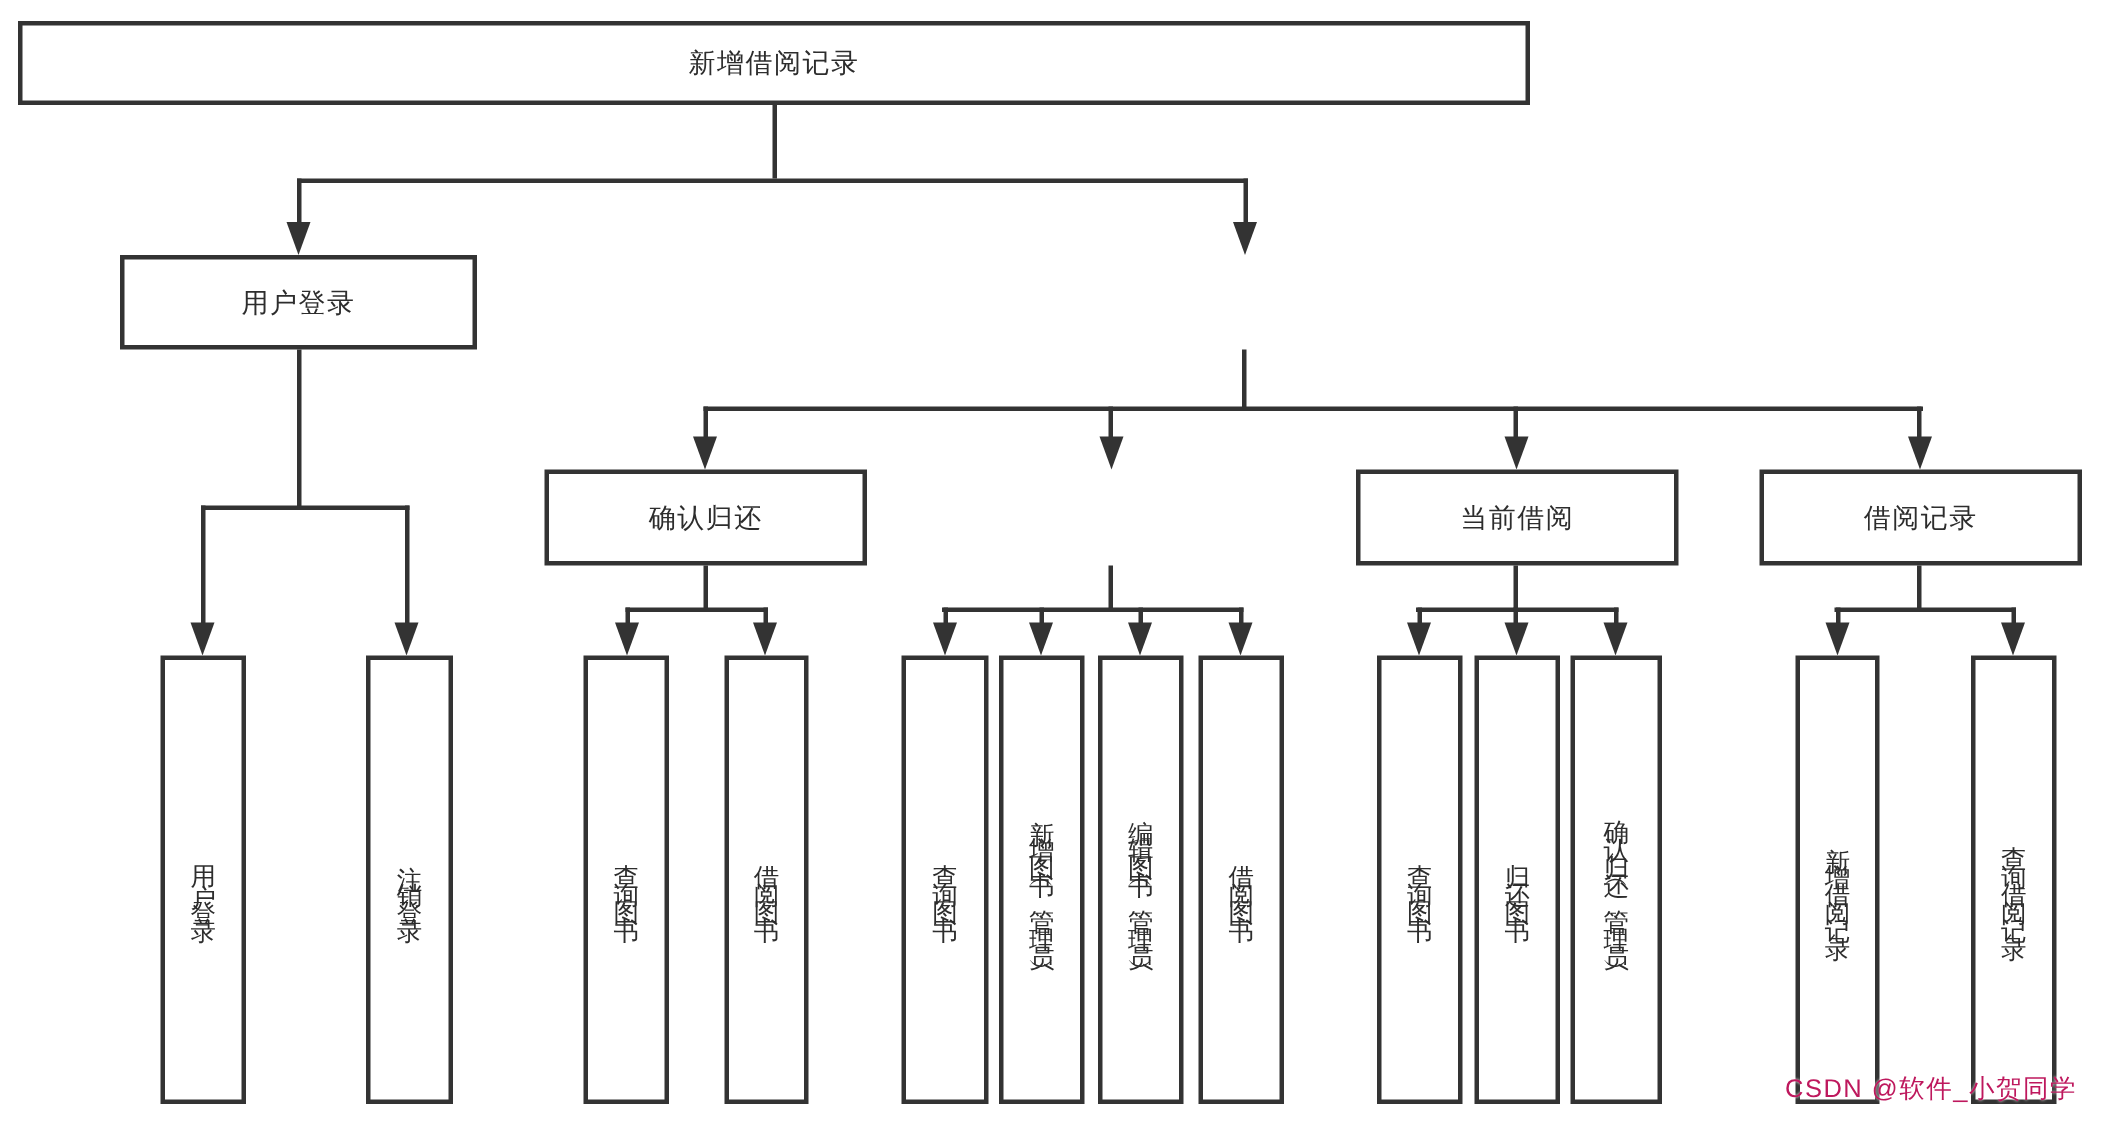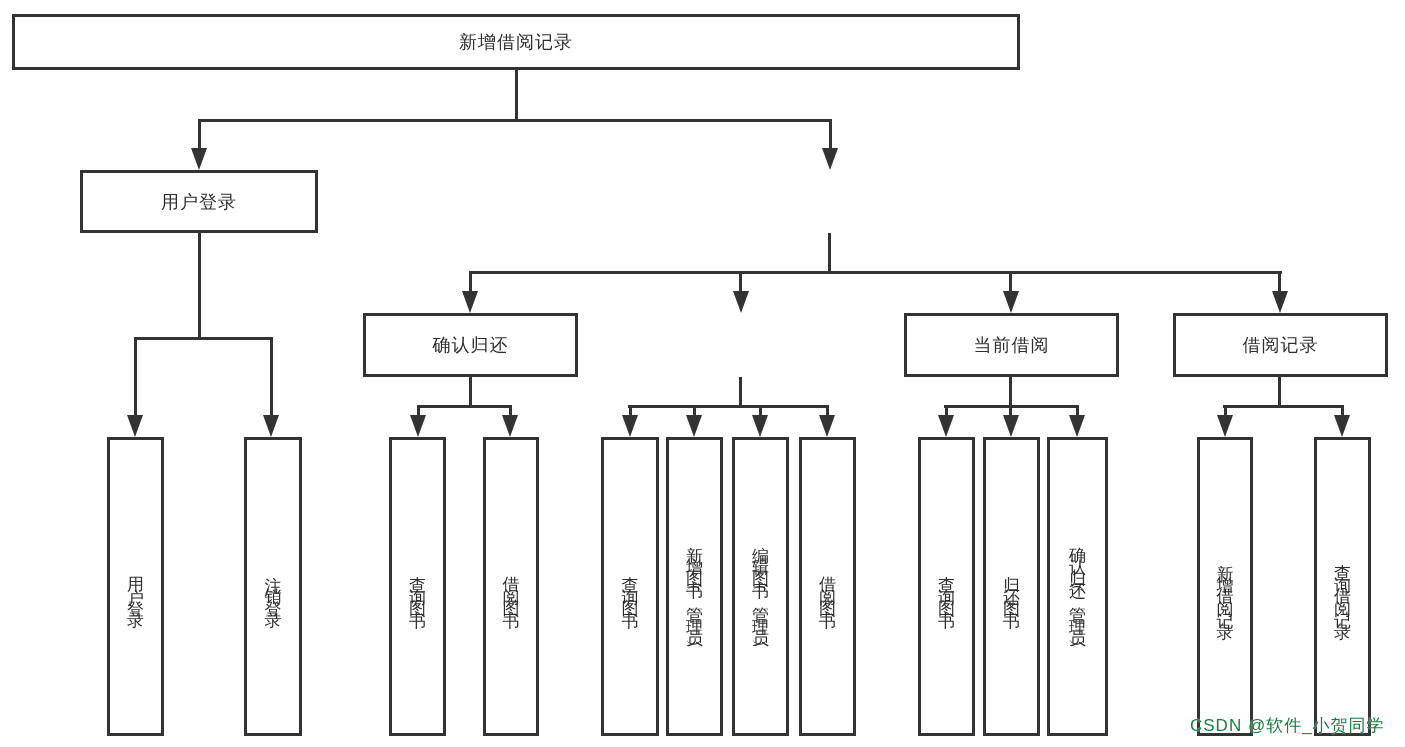--- a/index.html
+++ b/index.html
@@ -33,21 +33,21 @@
   .vline{position:absolute;width:3px;background:#333333;}
   .hline{position:absolute;height:3px;background:#333333;}
   .ahead{
     position:absolute;width:0;height:0;
     border-left:8px solid transparent;
     border-right:8px solid transparent;
     border-top:22px solid #333333;
   }
   .watermark{
     position:absolute;
-    color:#15803d;
+    color:#be185d;
     font-size:17px;
     letter-spacing:1px;
     z-index:10;
     text-shadow:0 0 2px #ffffff;
     white-space:nowrap;
   }
 </style>
 </head>
 <body>
 

